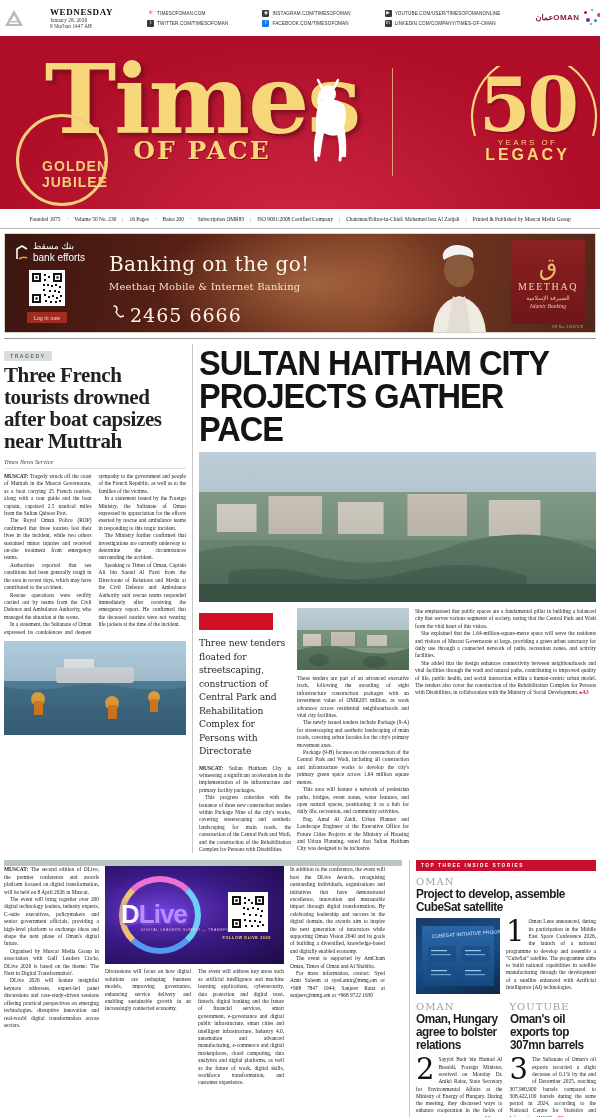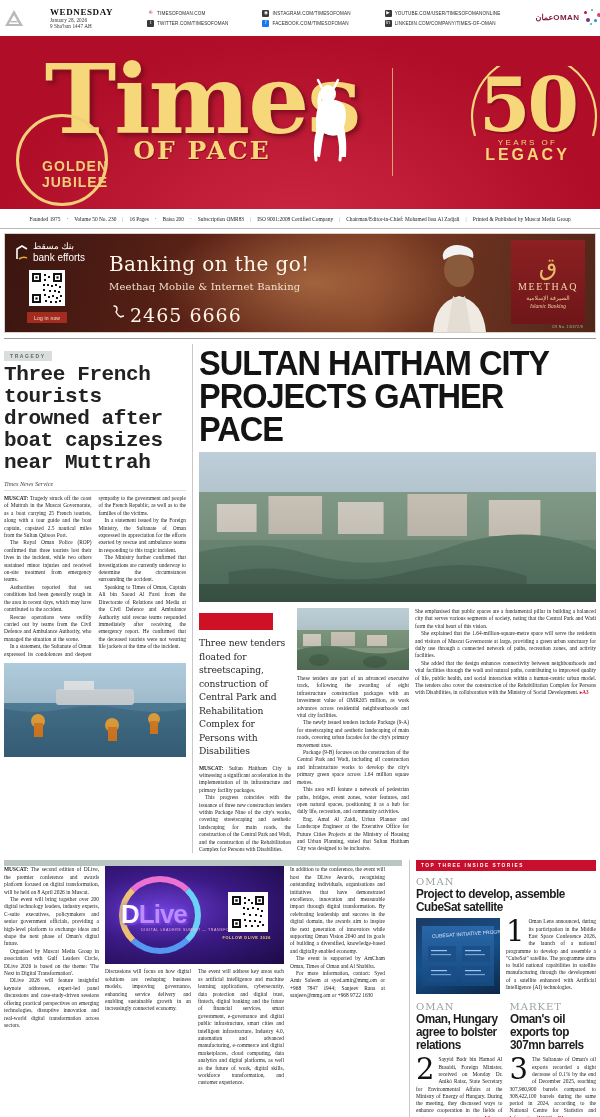--- a/index.html
+++ b/index.html
@@ -157,21 +157,21 @@
   .main { display:flex; gap:6px; margin-top:5px; }
   .col-left { width:182px; flex:none; }
   .col-right { flex:1; border-left:1px solid #c8c8c8; padding-left:6px; }
 
   .kicker {
     display:inline-block; background:#d9dedd; color:#5e6a6a; font-size:5px;
     letter-spacing:1.6px; padding:2px 6px; font-family:"Liberation Sans", sans-serif;
     font-weight:bold; margin-bottom:3px;
   }
   .hl-left {
-    font-family:Liberation Mono, monospace; font-size:21px; line-height:22px;
+    font-family:Liberation Serif, serif; font-size:21px; line-height:22px;
     color:#222; letter-spacing:-0.4px; margin:0 0 6px;
   }
   .byline { font-style:italic; font-size:6.2px; color:#444; margin-bottom:4px;
             border-bottom:1px solid #ddd; padding-bottom:3px; }
 
   .cols2 { column-count:2; column-gap:7px; }
   p.body {
     font-size:5.4px; line-height:7.4px; text-align:justify; margin:0 0 0;
     text-indent:6px; color:#222; hyphens:auto;
   }
@@ -574,21 +574,21 @@
           <path d="M0 100 q60 -14 110 2 q70 20 140 -6 q80 -28 150 2 v52 H0z" fill="#5c7d69"></path>
           <path d="M30 120 q40 -8 80 2 q50 12 100 -2 q60 -16 120 4 v26 H30z" fill="#4d6c5a"></path>
           <rect x="0" y="132" width="400" height="18" fill="#42604f"></rect>
         </svg>
       </div>
 
       <div class="lead-cols">
 
         <div class="lead-c1">
           <div class="redbar"></div>
-          <div class="pull">Three new tenders floated for streetscaping, construction of Central Park and Rehabilitation Complex for Persons with Disabilities</div>
+          <div class="pull">Three new tenders floated for streetscaping, construction of Central Park and Rehabilitation Complex for Persons with Directorate</div>
           <p class="body first" style="margin-top:7px"><b>MUSCAT:</b> Sultan Haitham City is witnessing a significant acceleration in the implementation of its infrastructure and primary facility packages.</p>
           <p class="body">This progress coincides with the issuance of three new construction tenders within Package Nine of the city's works, covering streetscaping and aesthetic landscaping for main roads, the construction of the Central Park and Wadi, and the construction of the Rehabilitation Complex for Persons with Disabilities.</p>
         </div>
 
         <div class="lead-c2">
           <div class="photo thumb-a">
             <svg width="100%" height="100%" viewBox="0 0 112 62" preserveAspectRatio="none">
               <rect width="112" height="62" fill="#93a88e"></rect>
               <rect width="112" height="22" fill="#b8cbd3"></rect>
               <path d="M0 22 h112 v18 H0z" fill="#7c9a7e"></path>
@@ -721,21 +721,21 @@
       </div>
 
       <div class="ttk-cols">
         <div class="ttk-col">
           <div class="ttk-kick" style="margin-top:0">OMAN</div>
           <div class="ttk-hl">Oman, Hungary agree to bolster relations</div>
           <span class="dropnum">2</span>
           <p class="ttk-body">Sayyid Badr bin Hamad Al Busaidi, Foreign Minister, received on Monday Dr. Anikó Raisz, State Secretary for Environmental Affairs at the Ministry of Energy of Hungary. During the meeting, they discussed ways to enhance cooperation in the fields of water resources management. <span class="ref">▸A2</span></p>
         </div>
         <div class="ttk-col">
-          <div class="ttk-kick" style="margin-top:0">MARKET</div>
+          <div class="ttk-kick" style="margin-top:0">YOUTUBE</div>
           <div class="ttk-hl">Oman's oil exports top 307mn barrels</div>
           <span class="dropnum">3</span>
           <p class="ttk-body">The Sultanate of Oman's oil exports recorded a slight decrease of 0.1% by the end of December 2025, reaching 307,960,900 barrels compared to 308,422,100 barrels during the same period in 2024, according to the National Centre for Statistics and Information (NCSI). <span class="ref">▸B1</span></p>
         </div>
       </div>
     </div>
   </div>
 </div>
 
 </body></html>

